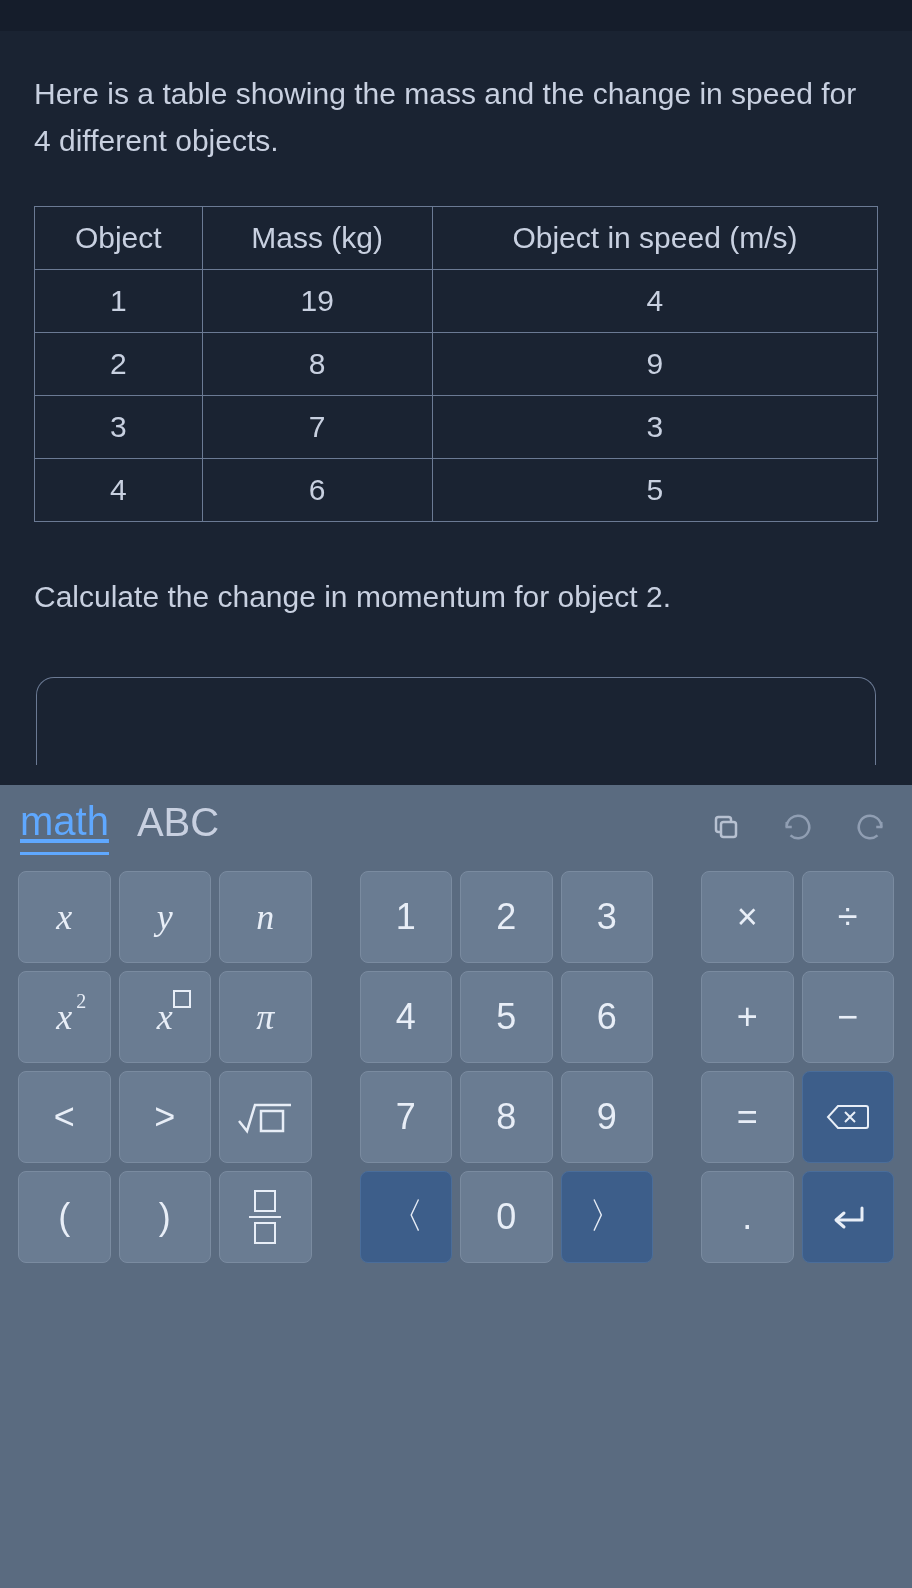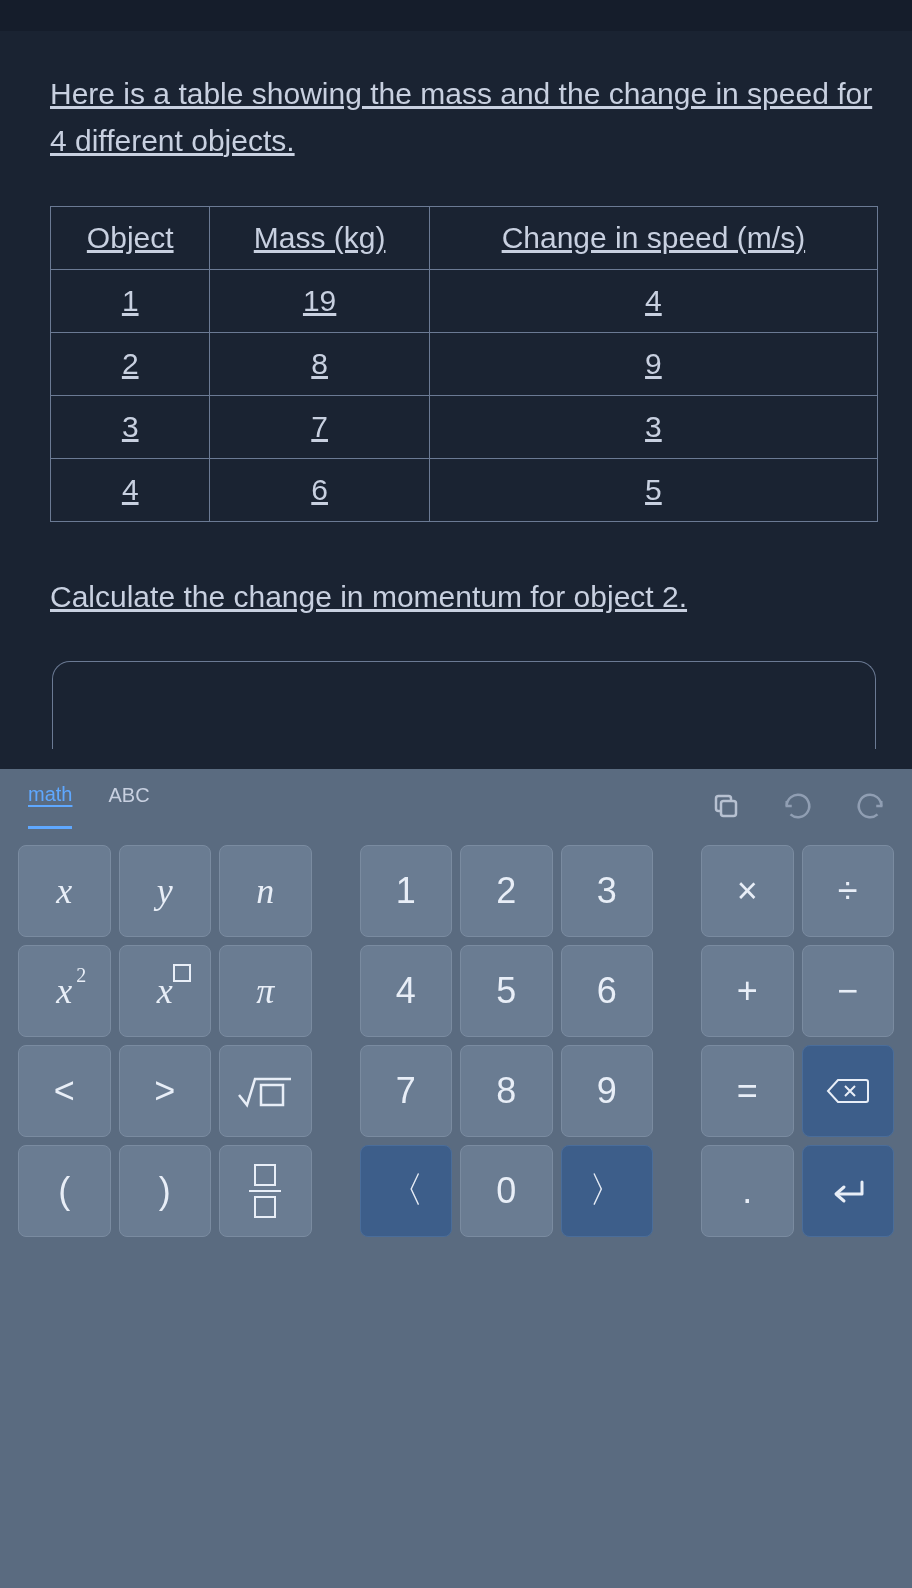--- a/index.html
+++ b/index.html
@@ -7,33 +7,33 @@
   background:#1a2332;
   color:#c8d0e0;
   font-family:-apple-system,BlinkMacSystemFont,"Segoe UI",sans-serif;
   width:912px;
   height:1588px;
   overflow:hidden;
   display:flex;
   flex-direction:column;
 }
 .topbar { height:31px; background:#151d2b; }
-.content { padding:40px 34px 20px 50px; flex:0 0 auto;text-decoration:underline; }
+.content { padding:40px 34px 20px 34px; flex:0 0 auto; }
 .intro { font-size:30px; line-height:1.55; margin-bottom:42px; color:#c8d0e0; }
 table { border-collapse:collapse; width:100%; margin-bottom:52px; }
 th,td {
   border:1px solid #6b7a94;
   padding:14px 16px;
   text-align:center;
   font-size:30px;
   font-weight:400;
   color:#c8d0e0;
 }
 th { font-weight:400; }
-.question { font-size:30px; line-height:1.55; margin-bottom:40px; }
+.question { font-size:30px; line-height:1.55; margin-bottom:56px; }
 .hint { font-size:30px; margin-bottom:30px; }
 .answer-box {
   height:88px;
   border:1px solid #6b7a94;
   border-bottom:none;
   border-radius:18px 18px 0 0;
   margin:0 2px;
 }
 .keyboard {
   flex:1;
@@ -41,24 +41,23 @@
   display:flex;
   flex-direction:column;
 }
 .kb-tabs {
   display:flex;
   align-items:center;
   padding:14px 20px 10px 20px;
   gap:28px;
 }
 .kb-tab {
-  font-size:20px;
+  font-size:40px;
   color:#c8d0e0;
-  padding-bottom:20px;
-  margin-left:8px;
+  padding-bottom:8px;
 }
 .kb-tab.active {
   color:#5fa8ff;
   border-bottom:3px solid #5fa8ff;
   text-decoration:underline;
   text-underline-offset:4px;
 }
 .kb-spacer { flex:1; }
 .kb-util {
   width:44px; height:44px;
@@ -115,21 +114,21 @@
 <div class="topbar"></div>
 
 <div class="content">
   <p class="intro">Here is a table showing the mass and the change in speed for 4 different objects.</p>
 
   <table>
     <thead>
       <tr>
         <th>Object</th>
         <th>Mass (kg)</th>
-        <th>Change in speed (m/s)</th>
+        <th>Object in speed (m/s)</th>
       </tr>
     </thead>
     <tbody>
       <tr>
         <td>1</td>
         <td>19</td>
         <td>4</td>
       </tr>
       <tr>
         <td>2</td>

